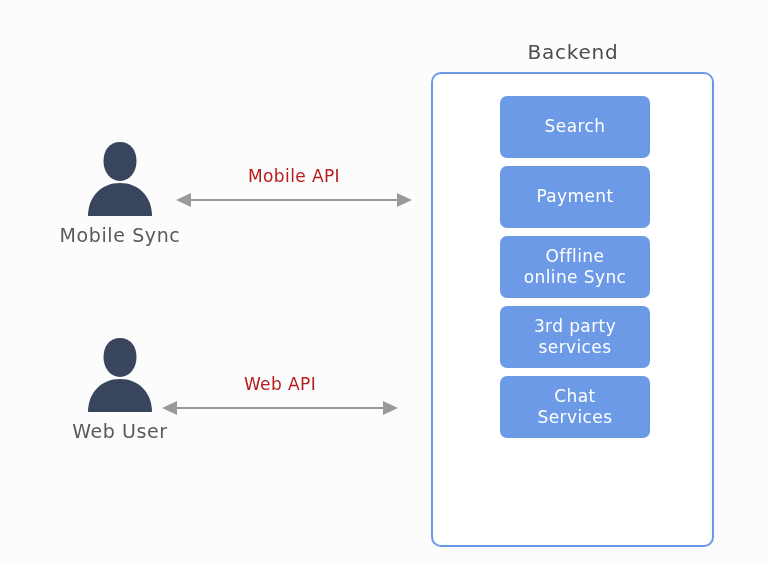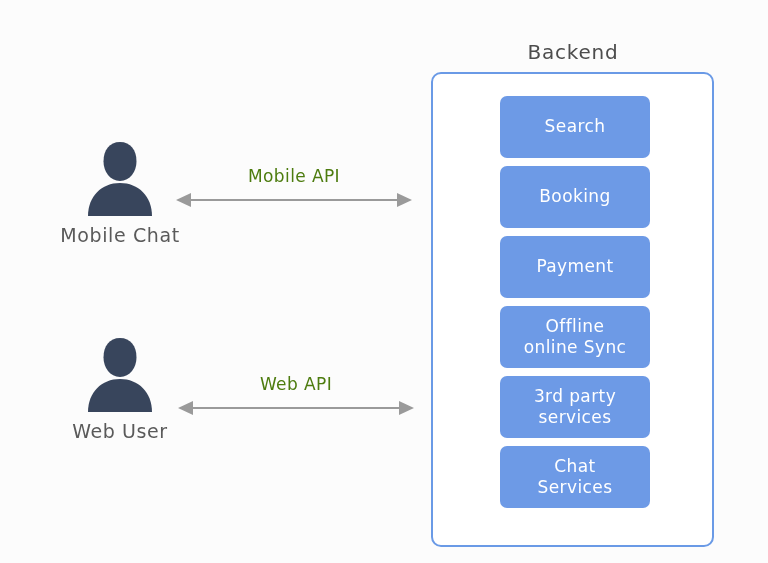--- a/index.html
+++ b/index.html
@@ -44,30 +44,30 @@
   #actor-mobile { left: 20px; top: 140px; }
   #actor-web    { left: 20px; top: 336px; }
 
   
   .connector {
     position: absolute;
     width: 240px;
     height: 54px;
   }
   #connector-mobile { left: 174px; top: 166px; }
-  #connector-web    { left: 176px; top: 374px; }
+  #connector-web    { left: 160px; top: 374px; }
   .connector-label {
     position: absolute;
     top: 0;
     left: 0;
     width: 240px;
     text-align: center;
     font-size: 17px;
     letter-spacing: 0.4px;
-    color: #4d7c0f;
+    color: #b91c1c;
     font-family: "DejaVu Sans", sans-serif;
     white-space: nowrap;
   }
   .connector-arrow {
     position: absolute;
     left: 0;
     top: 22px;
   }
 
   
@@ -123,21 +123,21 @@
 </head>
 <body>
 
 <div id="canvas">
 
   <div class="actor" id="actor-mobile">
     <svg class="actor-icon" viewBox="0 0 66 78">
       <path fill="#38455c" d="M33 2 C22.5 2 16.5 10 16.5 21.5 C16.5 31.5 23 41 33 41 C43 41 49.5 31.5 49.5 21.5 C49.5 10 43.5 2 33 2 Z"></path>
       <path fill="#38455c" d="M33 43 C14.5 43 1 56.5 1 76 L65 76 C65 56.5 51.5 43 33 43 Z"></path>
     </svg>
-    <span class="actor-label">Mobile Chat</span>
+    <span class="actor-label">Mobile Sync</span>
   </div>
 
   <div class="actor" id="actor-web">
     <svg class="actor-icon" viewBox="0 0 66 78">
       <path fill="#38455c" d="M33 2 C22.5 2 16.5 10 16.5 21.5 C16.5 31.5 23 41 33 41 C43 41 49.5 31.5 49.5 21.5 C49.5 10 43.5 2 33 2 Z"></path>
       <path fill="#38455c" d="M33 43 C14.5 43 1 56.5 1 76 L65 76 C65 56.5 51.5 43 33 43 Z"></path>
     </svg>
     <span class="actor-label">Web User</span>
   </div>
 
@@ -157,21 +157,20 @@
       <polygon points="2,12 17,5 17,19" fill="#9a9a9a"></polygon>
       <polygon points="238,12 223,5 223,19" fill="#9a9a9a"></polygon>
     </svg>
   </div>
 
   <div id="backend-title">Backend</div>
 
   <div id="backend-container">
     <div id="service-list">
       <div class="service-box">Search</div>
-      <div class="service-box">Booking</div>
       <div class="service-box">Payment</div>
       <div class="service-box">Offline
 online Sync</div>
       <div class="service-box">3rd party
 services</div>
       <div class="service-box">Chat
 Services</div>
     </div>
   </div>
 

